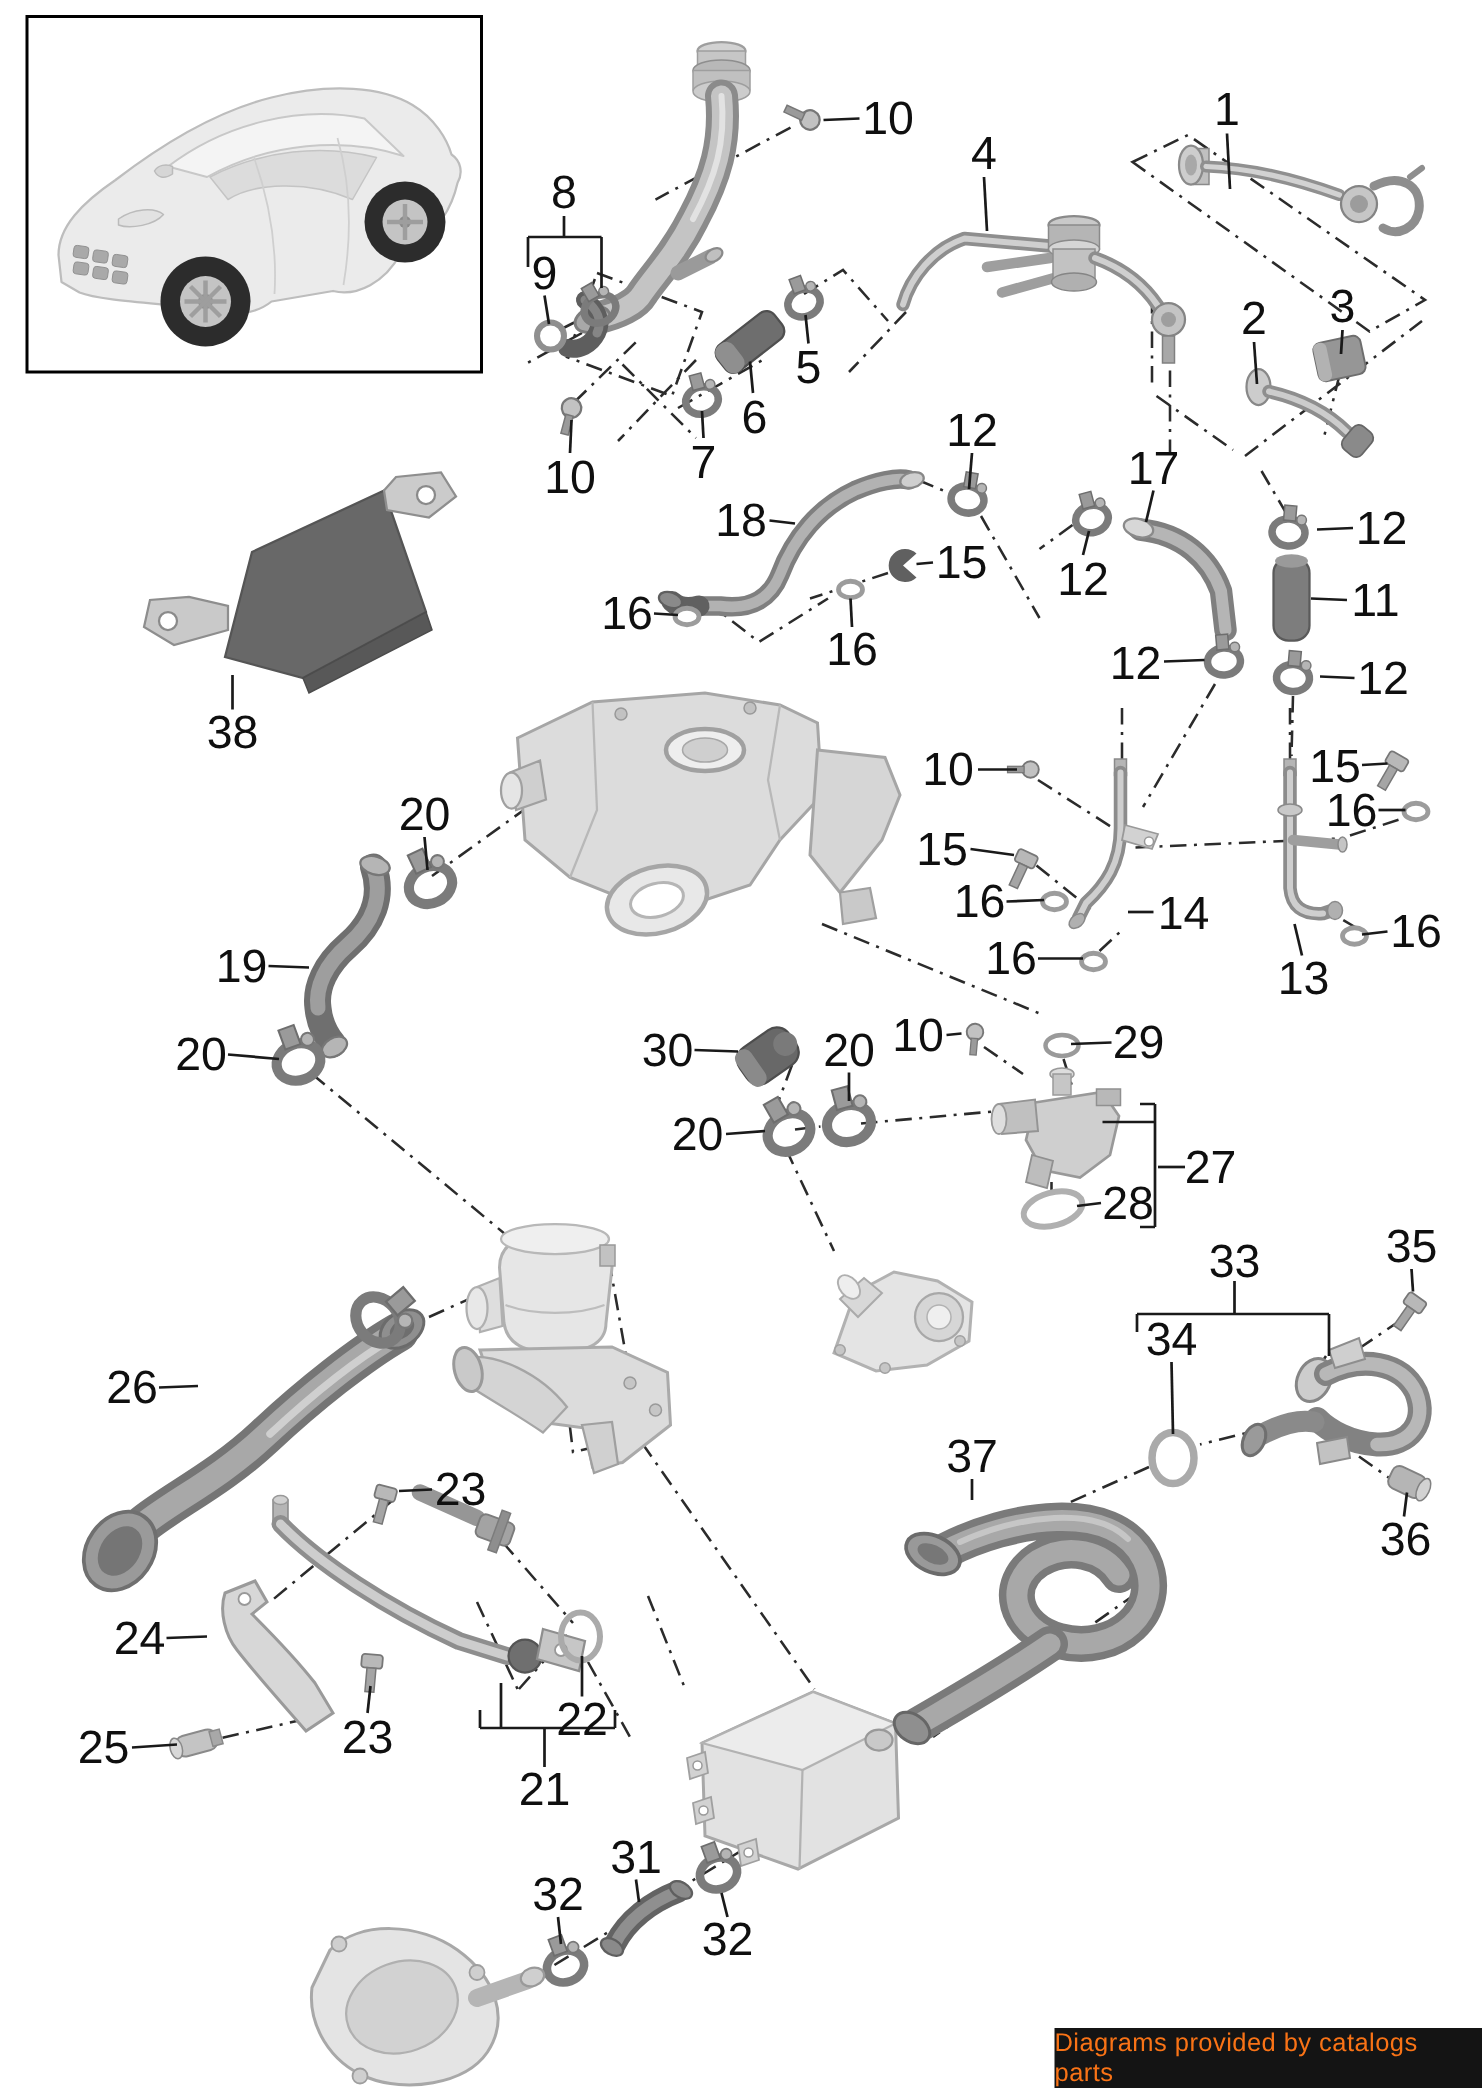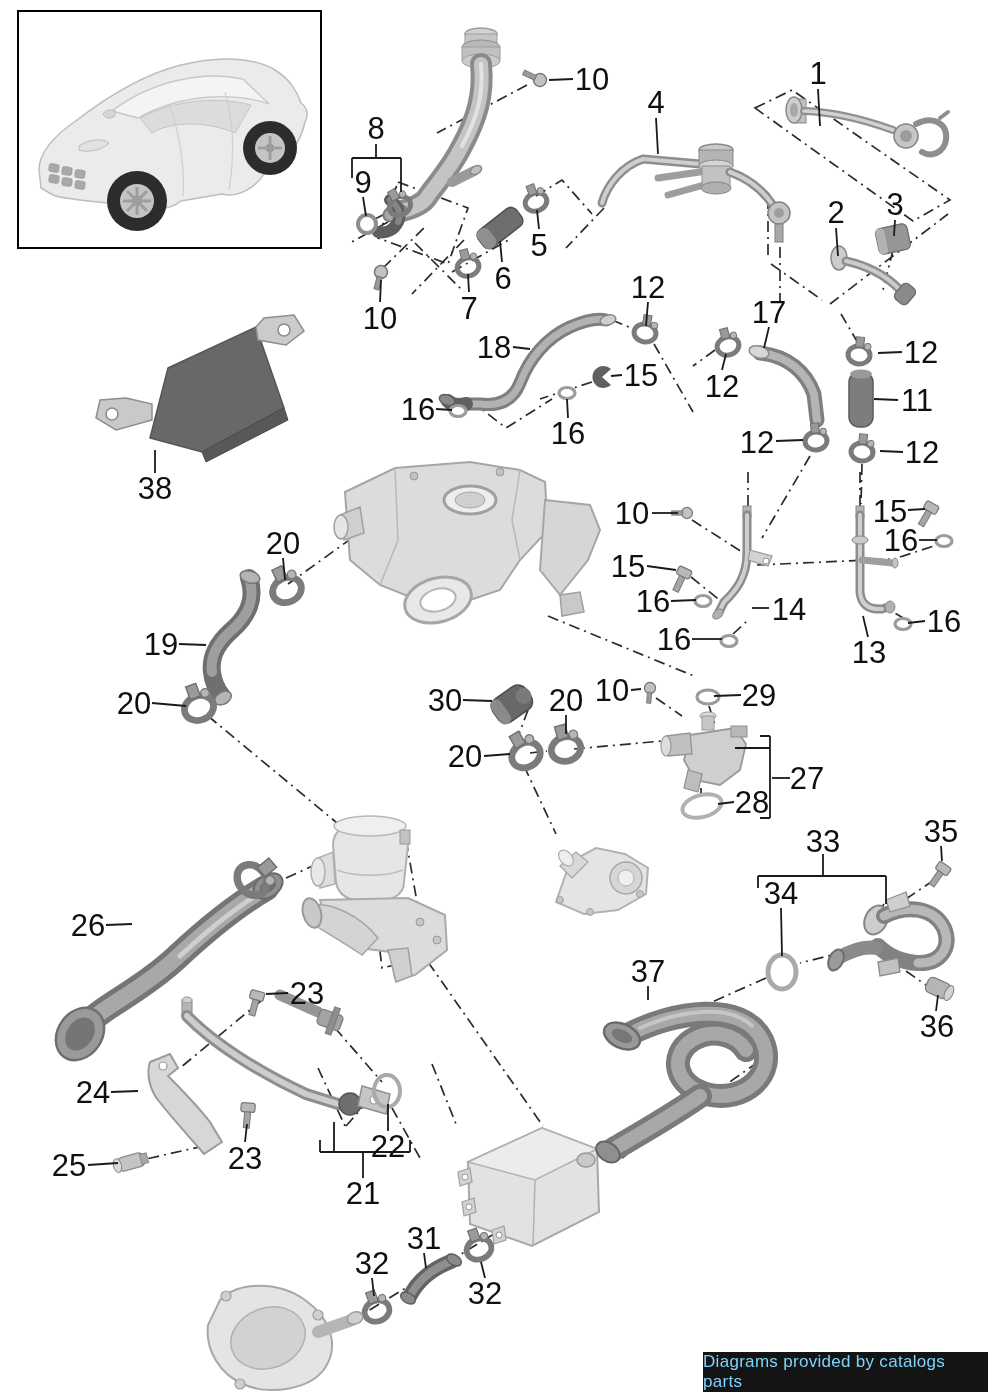--- a/index.html
+++ b/index.html
@@ -2,21 +2,21 @@
 <html><head>
 <meta charset="utf-8">
 <style>
   html,body{margin:0;padding:0;background:#fff;}
   .canvas{position:relative;width:988px;height:1392px;background:#ffffff;overflow:hidden;
           font-family:"Liberation Sans",sans-serif;}
   .car-box{position:absolute;left:17px;top:10px;width:301px;height:235px;border:2px solid #000;background:#fff;}
   .diagram-svg{position:absolute;left:0;top:0;width:988px;height:1392px;}
   .banner{position:absolute;left:703px;top:1352px;width:285px;height:40px;background:#141414;
           display:flex;align-items:center;justify-content:center;}
-  .banner span{color:#7dd3fc;font-size:17px;letter-spacing:.3px;}
+  .banner span{color:#f97316;font-size:17px;letter-spacing:.3px;}
   .callout{font-family:"Liberation Sans",sans-serif;font-size:31px;fill:#0f0f0f;}
   .lead{stroke:#1a1a1a;stroke-width:1.8;}
   .bracket{stroke:#1a1a1a;stroke-width:1.8;fill:none;}
   .dash{stroke:#2b2b2b;stroke-width:1.7;fill:none;stroke-dasharray:11 5 2 5;}
   .pout{stroke-linecap:round;stroke-linejoin:round;fill:none;}
 </style>
 </head>
 <body>
 
 <div class="canvas">

